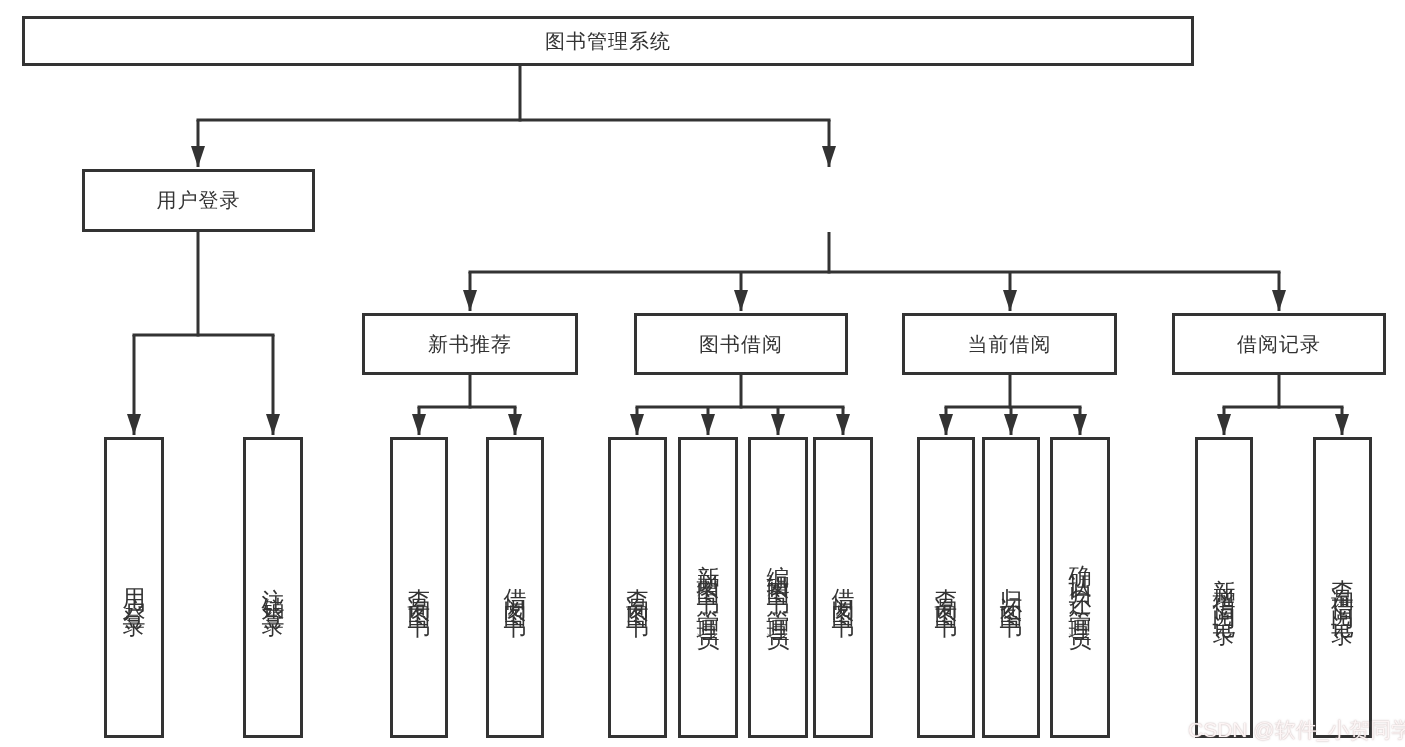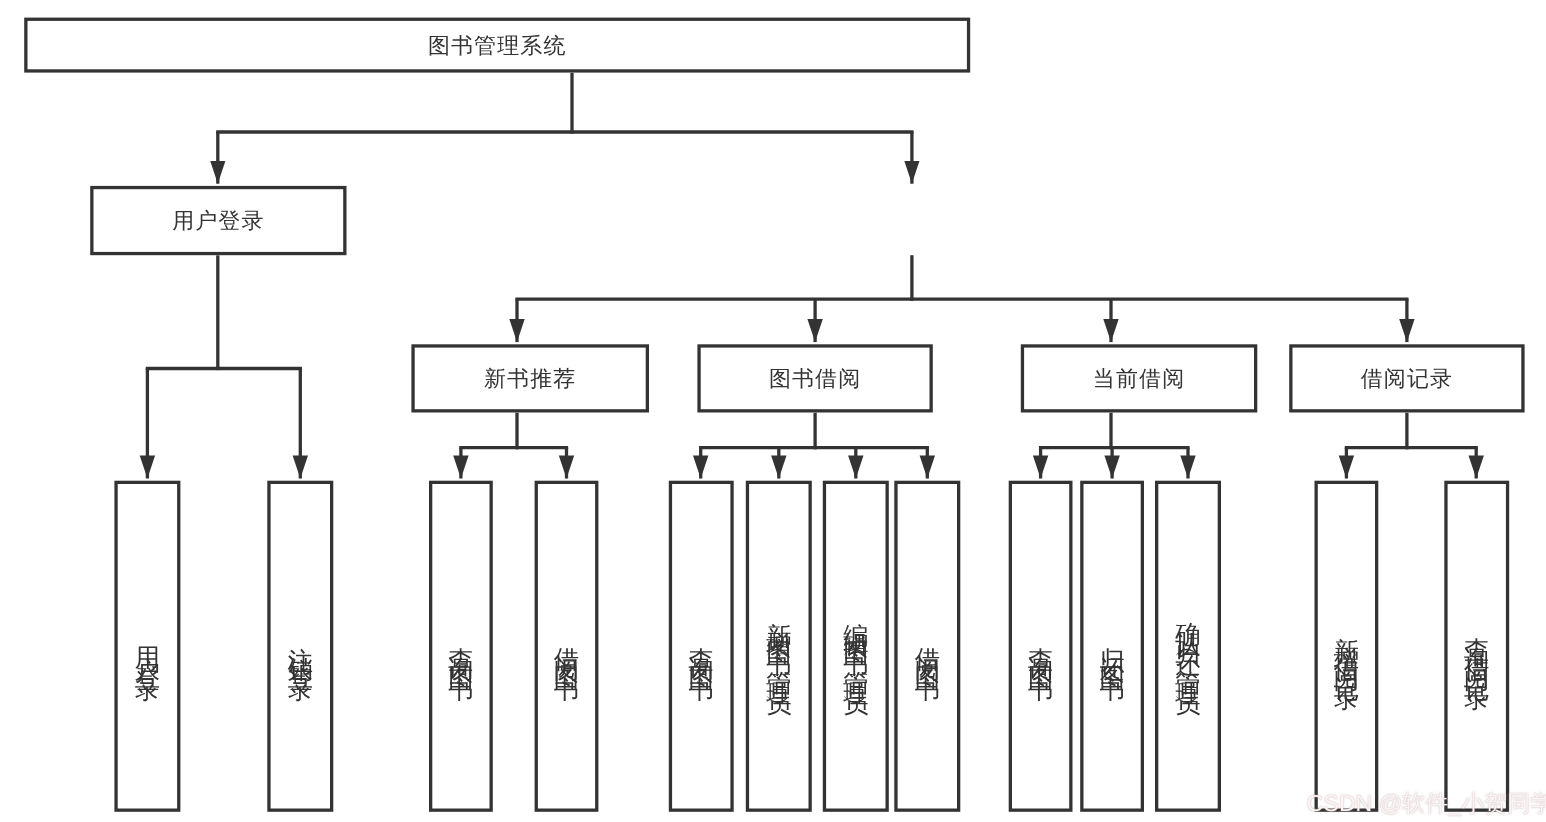--- a/index.html
+++ b/index.html
@@ -96,35 +96,35 @@
       <line x1="1011" y1="407" x2="1011" y2="435" marker-end="url(#arrow)"></line>
       <line x1="1080" y1="407" x2="1080" y2="435" marker-end="url(#arrow)"></line>
 
       <line x1="1279" y1="375" x2="1279" y2="408.5"></line>
       <line x1="1222.5" y1="407" x2="1343.5" y2="407"></line>
       <line x1="1224" y1="407" x2="1224" y2="435" marker-end="url(#arrow)"></line>
       <line x1="1342" y1="407" x2="1342" y2="435" marker-end="url(#arrow)"></line>
     </g>
   </svg>
 
-  <div class="node hnode root" style="left:22px; top:16px; width:860px; height:50px;">
+  <div class="node hnode root" style="left:22px; top:16px; width:1172px; height:50px;">
     <span>图书管理系统</span>
   </div>
 
   <div class="node hnode" style="left:82px; top:169px; width:233px; height:63px;">
     <span>用户登录</span>
   </div>
 
-  <div class="node hnode" style="left:374px; top:313px; width:216px; height:62px;justify-content:center;">
+  <div class="node hnode" style="left:362px; top:313px; width:216px; height:62px;justify-content:center;">
     <span>新书推荐</span>
   </div>
   <div class="node hnode" style="left:634px; top:313px; width:214px; height:62px;">
     <span>图书借阅</span>
   </div>
-  <div class="node hnode" style="left:928px; top:313px; width:215px; height:62px;">
+  <div class="node hnode" style="left:902px; top:313px; width:215px; height:62px;">
     <span>当前借阅</span>
   </div>
   <div class="node hnode" style="left:1172px; top:313px; width:214px; height:62px;">
     <span>借阅记录</span>
   </div>
 
   <div class="node vnode" style="left:104px; top:437px; width:60px; height:301px;">
     <span class="vtext">用户登录</span>
   </div>
   <div class="node vnode" style="left:243px; top:437px; width:60px; height:301px;">

